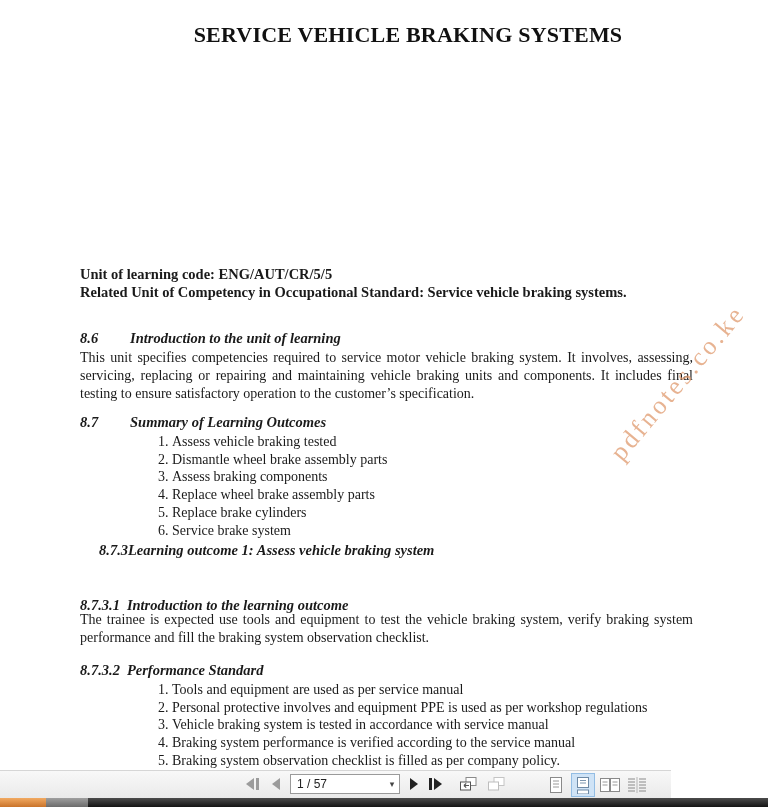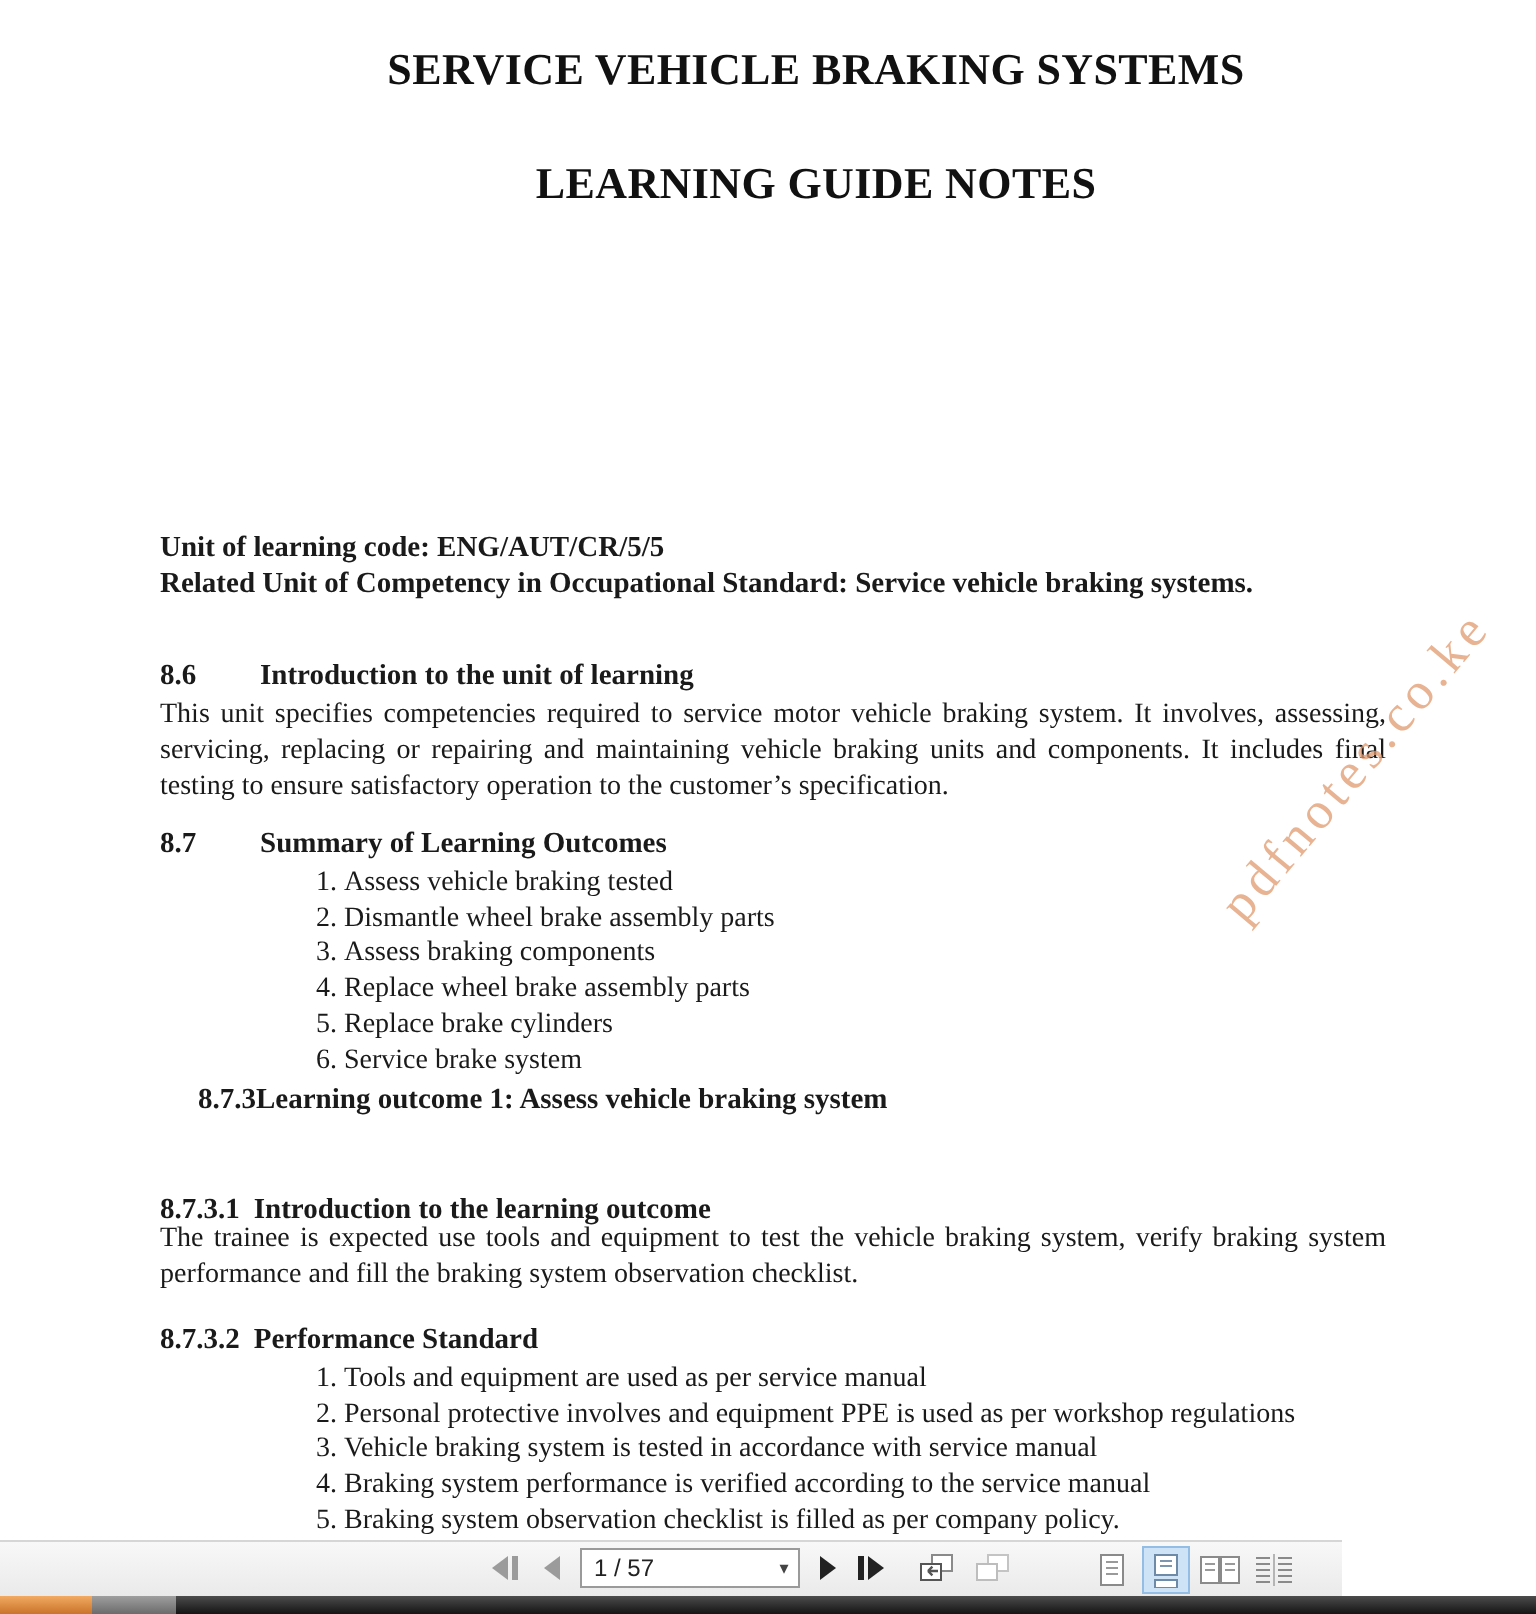--- a/index.html
+++ b/index.html
@@ -7,21 +7,21 @@
 
   
   .page{position:absolute;inset:0;background:#ffffff;padding-left:36px;}
   .doc-title{position:absolute;left:84px;right:36px;text-align:center;font-weight:bold;
              font-size:22px;letter-spacing:.2px;color:#111;}
   .t1{top:22px;} .t2{top:79px;}
 
   .bold-line{position:absolute;left:80px;font-weight:bold;font-size:14.5px;white-space:nowrap;}
   .l-unit{top:266px;} .l-related{top:284px;}
 
-  .h-row{position:absolute;left:80px;font-weight:bold;font-size:14.5px;white-space:nowrap;}
+  .h-row{position:absolute;left:80px;font-weight:bold;font-size:14.5px;white-space:nowrap;font-style:italic;}
   .h-num-tab{display:inline-block;width:50px;}
   .h-num-mid{display:inline-block;width:48px;}
   .h-num-sp{display:inline-block;margin-right:7px;}
   .h-86{top:330px;} .h-87{top:414px;} .h-873{top:542px;text-align:right;} .h-8731{top:597px;} .h-8732{top:662px;}
 
   .para{position:absolute;left:80px;width:613px;font-size:14px;line-height:18.2px;text-align:justify;}
   .p-86{top:349px;} .p-8731{top:611px;line-height:18.4px;}
 
   ol.doc-list{position:absolute;left:150px;margin:0;padding:0 0 0 22px;font-size:14px;}
   ol.doc-list li{line-height:17.7px;}
@@ -59,21 +59,20 @@
                background:linear-gradient(#f2aa62,#c9732a);}
   .task-grey{position:absolute;left:46px;top:0;width:42px;height:9px;
              background:linear-gradient(#9f9f9f,#6b6b6b);}
 </style>
 </head>
 <body>
 
 <div class="page">
 
   <div class="doc-title t1">SERVICE VEHICLE BRAKING SYSTEMS</div>
-  <div class="doc-title t2">LEARNING GUIDE NOTES</div>
 
   <div class="bold-line l-unit">Unit of learning code: ENG/AUT/CR/5/5</div>
   <div class="bold-line l-related">Related Unit of Competency in Occupational Standard: Service vehicle braking systems.</div>
 
   <div class="h-row h-86">
     <span class="h-num-tab">8.6</span><span>Introduction to the unit of learning</span>
   </div>
   <div class="para p-86">This unit specifies competencies required to service motor vehicle braking system. It involves, assessing, servicing, replacing or repairing and maintaining vehicle braking units and components. It includes final testing to ensure satisfactory operation to the customer’s specification.</div>
 
   <div class="h-row h-87">

